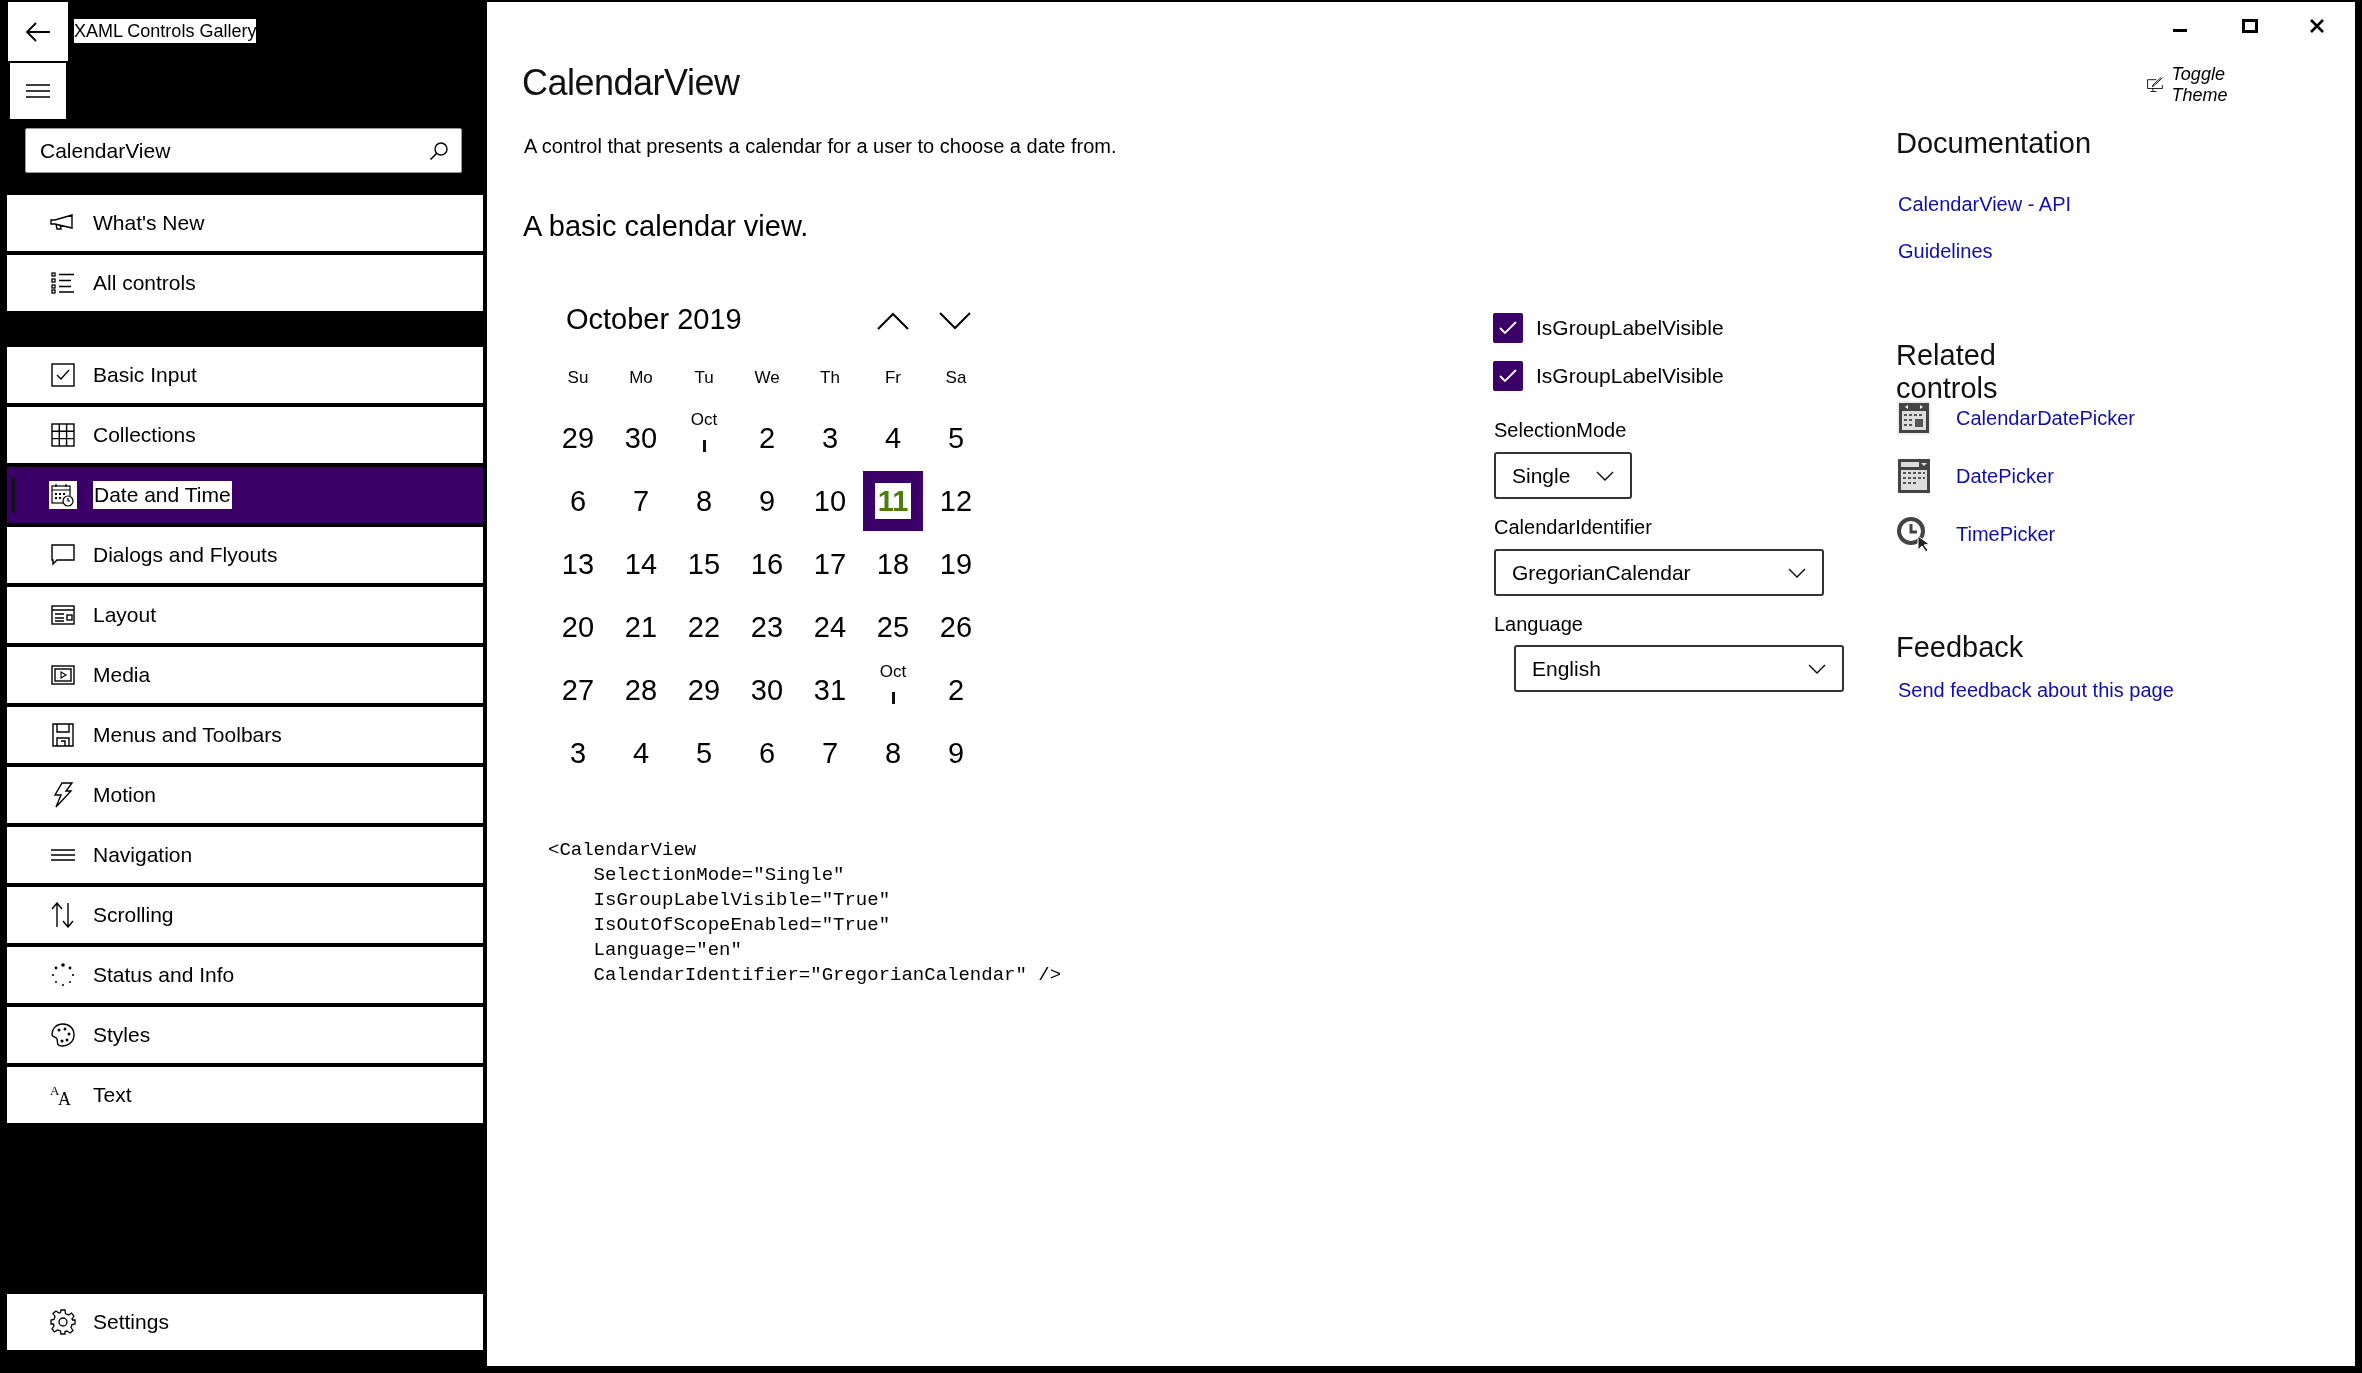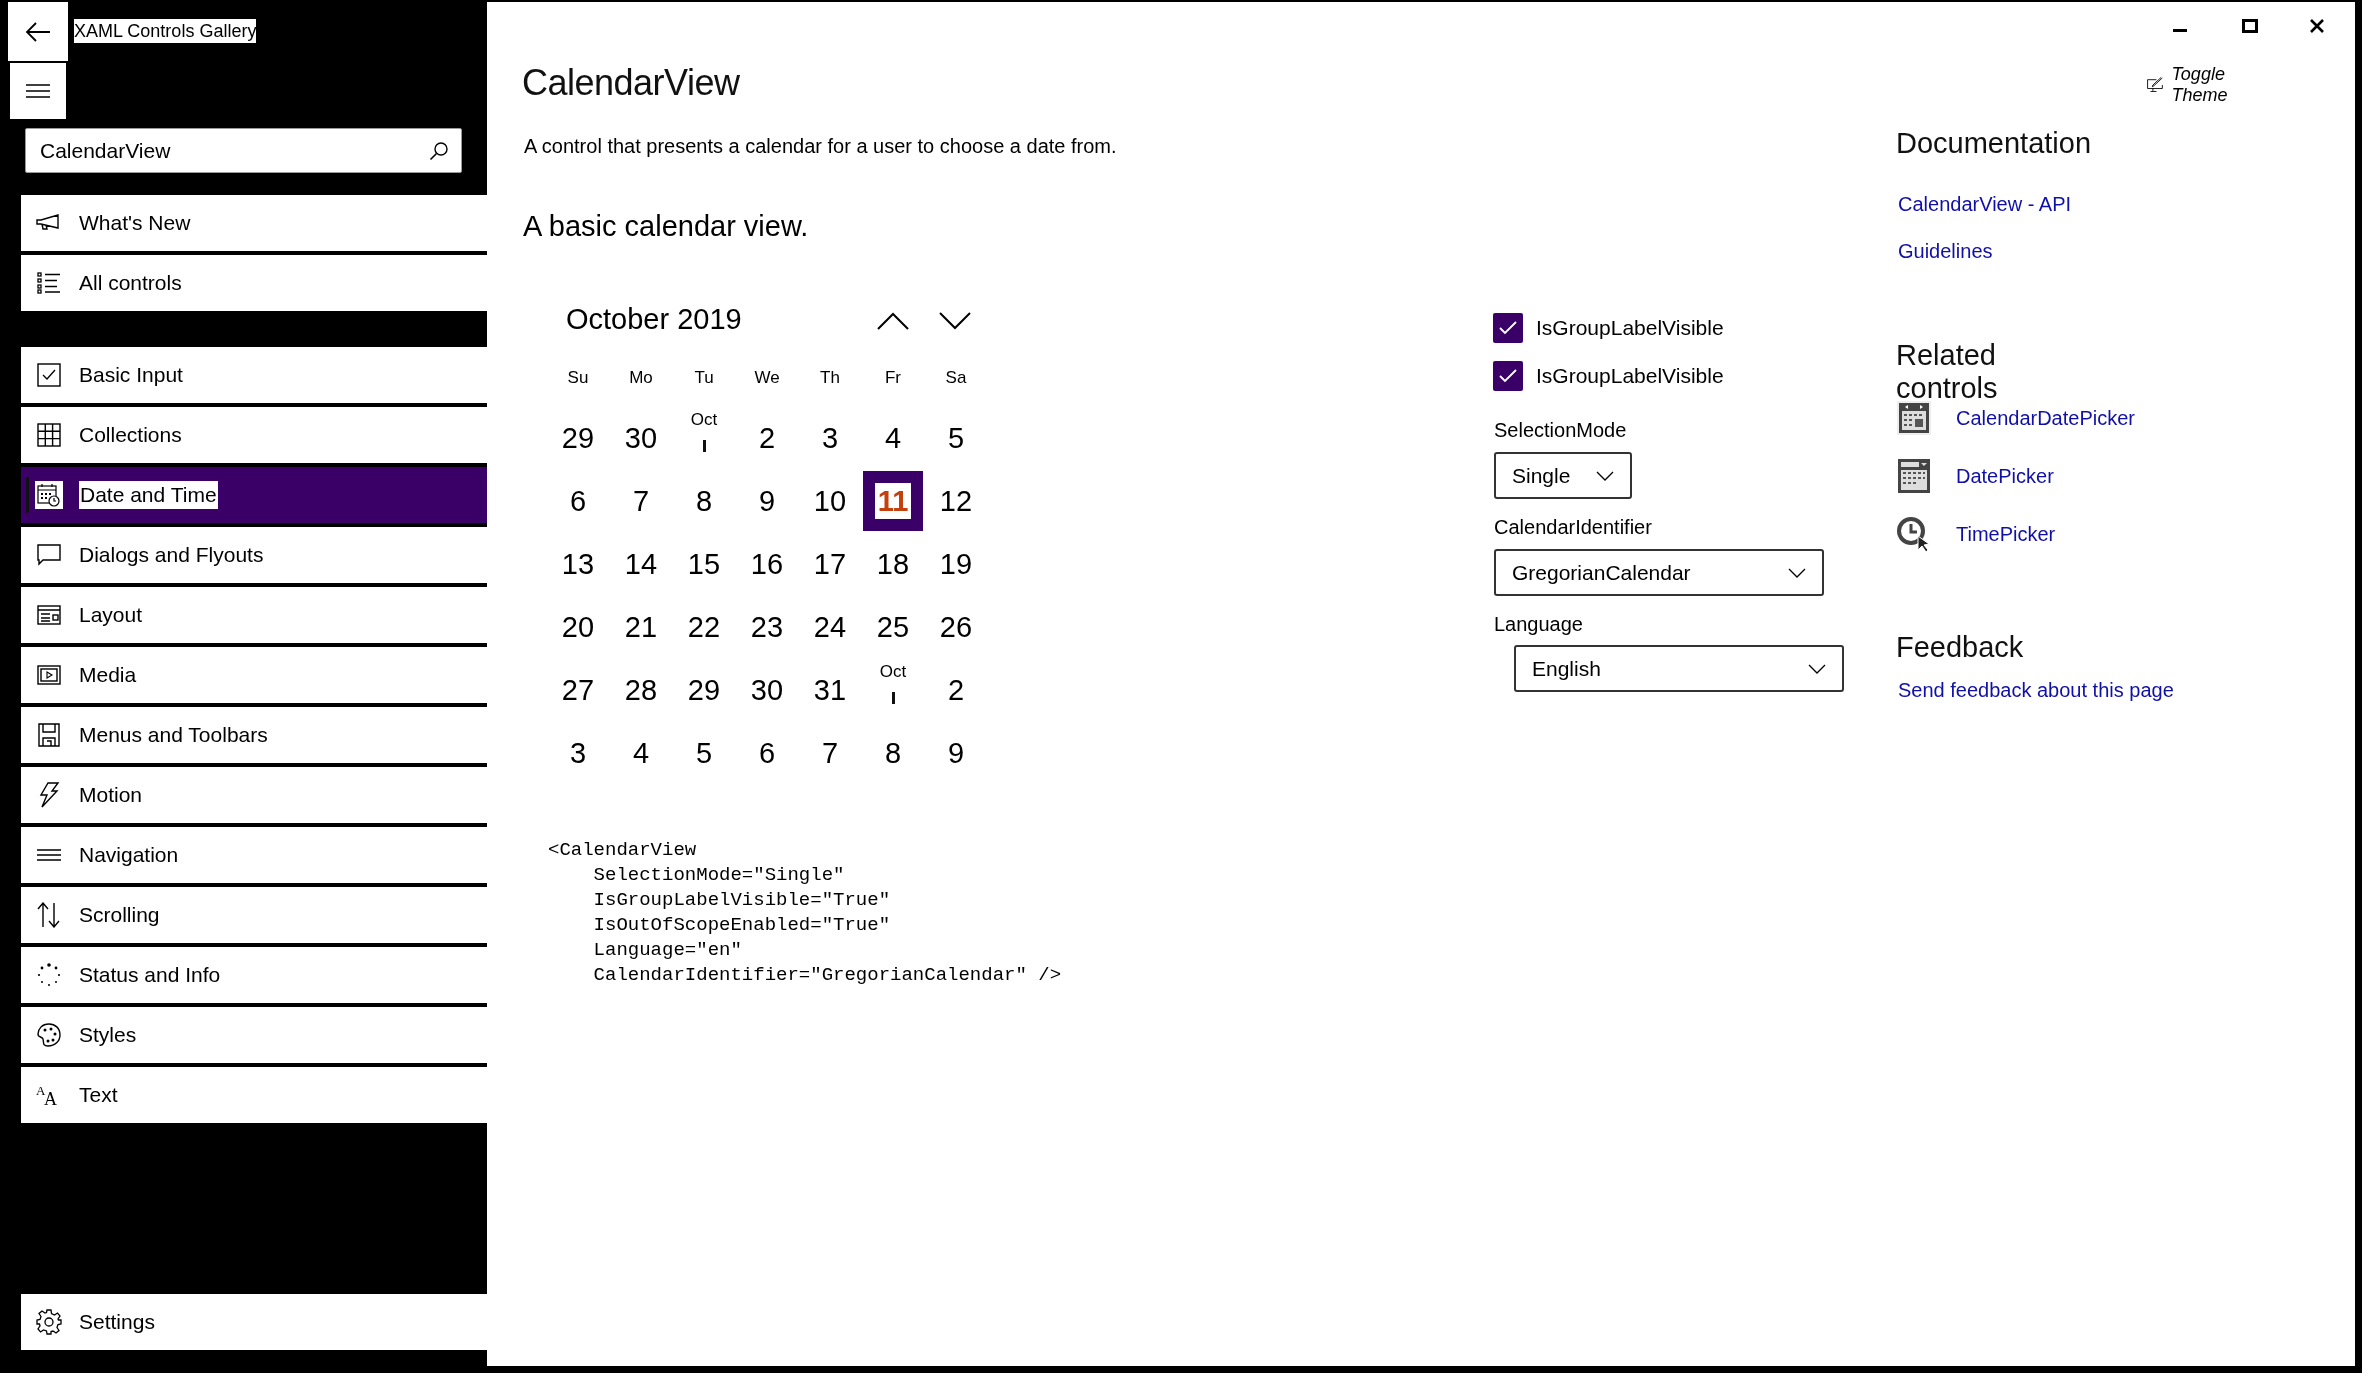--- a/index.html
+++ b/index.html
@@ -11,21 +11,21 @@
   .main { position: absolute; left: 487px; top: 2px; width: 1868px; height: 1364px; background: #fff; }
 
   
   .back-btn { position: absolute; left: 8px; top: 2px; width: 60px; height: 59px; background: #fff; display: flex; align-items: center; justify-content: center; cursor: pointer; }
   .app-title { position: absolute; left: 74px; top: 19px; height: 24px; background: #fff; font-size: 18px; line-height: 24px; padding: 0 0 0 0; color: #000; white-space: nowrap; }
   .hamburger { position: absolute; left: 10px; top: 63px; width: 56px; height: 56px; background: #fff; display: flex; align-items: center; justify-content: center; cursor: pointer; }
   .search { position: absolute; left: 25px; top: 128px; width: 437px; height: 45px; background: #fff; border: 1px solid #999; border-radius: 2px; display: flex; align-items: center; }
   .search input { border: none; outline: none; background: transparent; font-family: "Liberation Sans", sans-serif; font-size: 21px; padding-left: 14px; flex: 1; color: #000; }
   .search .sicon { width: 44px; display: flex; align-items: center; justify-content: center; }
 
-  .nav-item { position: absolute; left: 21px; width: 476px; height: 56px; background: #fff; display: flex; align-items: center; cursor: pointer; }
+  .nav-item { position: absolute; left: 7px; width: 476px; height: 56px; background: #fff; display: flex; align-items: center; cursor: pointer; padding-left: 28px; }
   .nav-item .icon { width: 28px; height: 28px; margin-left: 14px; display: flex; align-items: center; justify-content: center; }
   .nav-item .label { margin-left: 16px; font-size: 21px; white-space: nowrap; }
   .nav-item.selected { background: #3a0068; }
   .nav-item.selected .label { background: #fff; color: #000; padding: 2px 1px; }
   .nav-item.selected .sel-bar { position: absolute; left: 5px; top: 10px; width: 3px; height: 36px; background: #111; border-radius: 2px; }
 
   
   .winctl { position: absolute; top: 10px; width: 60px; height: 32px; display: flex; align-items: center; justify-content: center; cursor: pointer; }
   .toggle-theme { position: absolute; left: 2147px; top: 64px; display: flex; align-items: center; cursor: pointer; }
   .toggle-theme .label { font-size: 18px; margin-left: 8px; font-style: italic; }
@@ -35,21 +35,21 @@
   .section-title { position: absolute; left: 523px; top: 210px; font-size: 29px; }
 
   
   .cal-header { position: absolute; left: 566px; top: 303px; font-size: 29px; }
   .cal-nav { position: absolute; top: 300px; width: 50px; height: 42px; display: flex; align-items: center; justify-content: center; cursor: pointer; }
   .dow { position: absolute; top: 368px; width: 60px; text-align: center; font-size: 17px; transform: translateX(-30px); }
   .day { position: absolute; width: 60px; height: 60px; transform: translate(-30px, -30px); display: flex; align-items: center; justify-content: center; font-size: 29px; cursor: pointer; }
   .day .grp { position: absolute; top: 2px; left: 0; width: 60px; text-align: center; font-size: 17px; }
   .day .tick { display: inline-block; width: 3px; height: 12px; background: #111; margin-top: 16px; }
   .day.selected { background: #3a0068; }
-  .day.selected .num { background: #fff; color: #c2410c; font-weight: bold; padding: 0 3px; line-height: 36px; }
+  .day.selected .num { background: #fff; color: #4d7c0f; font-weight: bold; padding: 0 3px; line-height: 36px; }
 
   .code { position: absolute; left: 548px; top: 838px; font-family: "Liberation Mono", "DejaVu Sans Mono", monospace; font-size: 19px; line-height: 25px; white-space: pre; color: #000; }
 
   
   .chk { position: absolute; left: 1493px; display: flex; align-items: center; cursor: pointer; }
   .chk .box { width: 30px; height: 30px; background: #3a0068; border-radius: 2px; display: flex; align-items: center; justify-content: center; }
   .chk .label { margin-left: 13px; font-size: 21px; }
   .opt-label { position: absolute; left: 1494px; font-size: 20px; }
   .dropdown { position: absolute; left: 1494px; height: 47px; border: 2px solid #333; border-radius: 3px; background: #fff; display: flex; align-items: center; justify-content: space-between; padding: 0 16px 0 16px; cursor: pointer; }
   .dropdown .val { font-size: 21px; }

